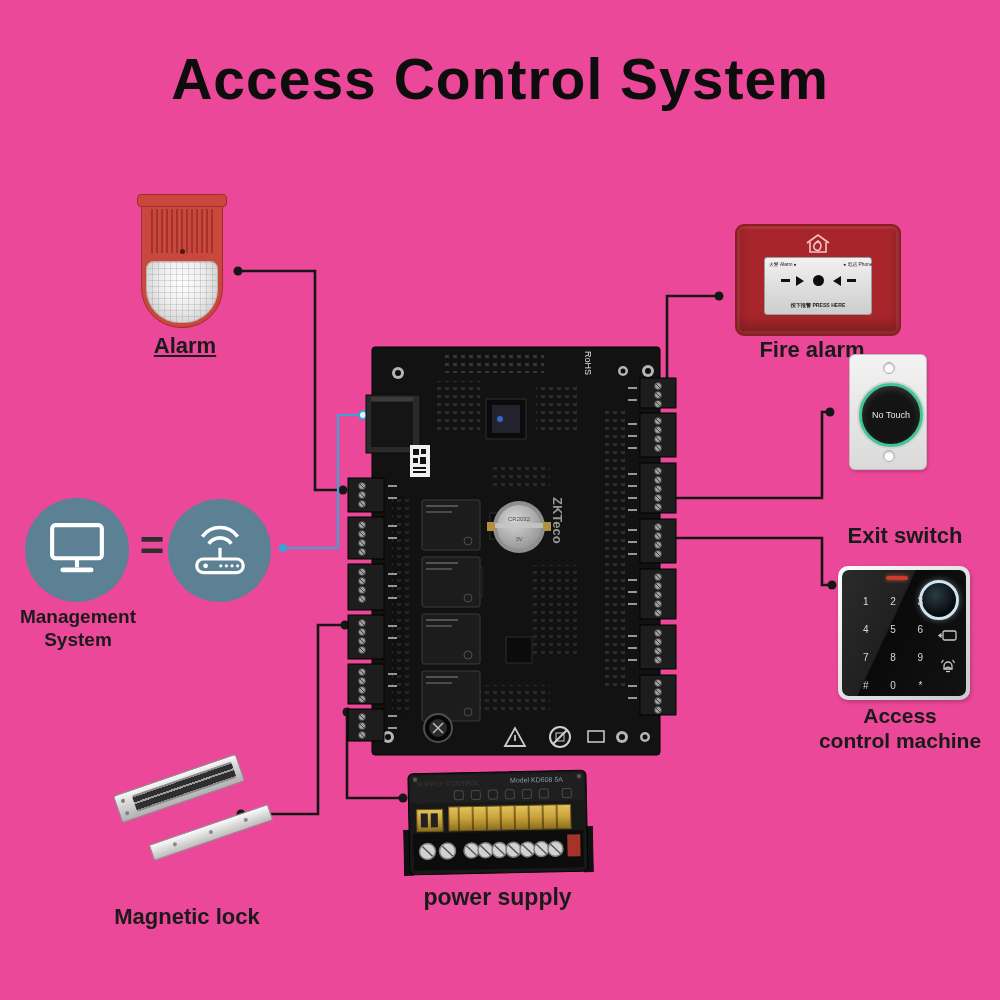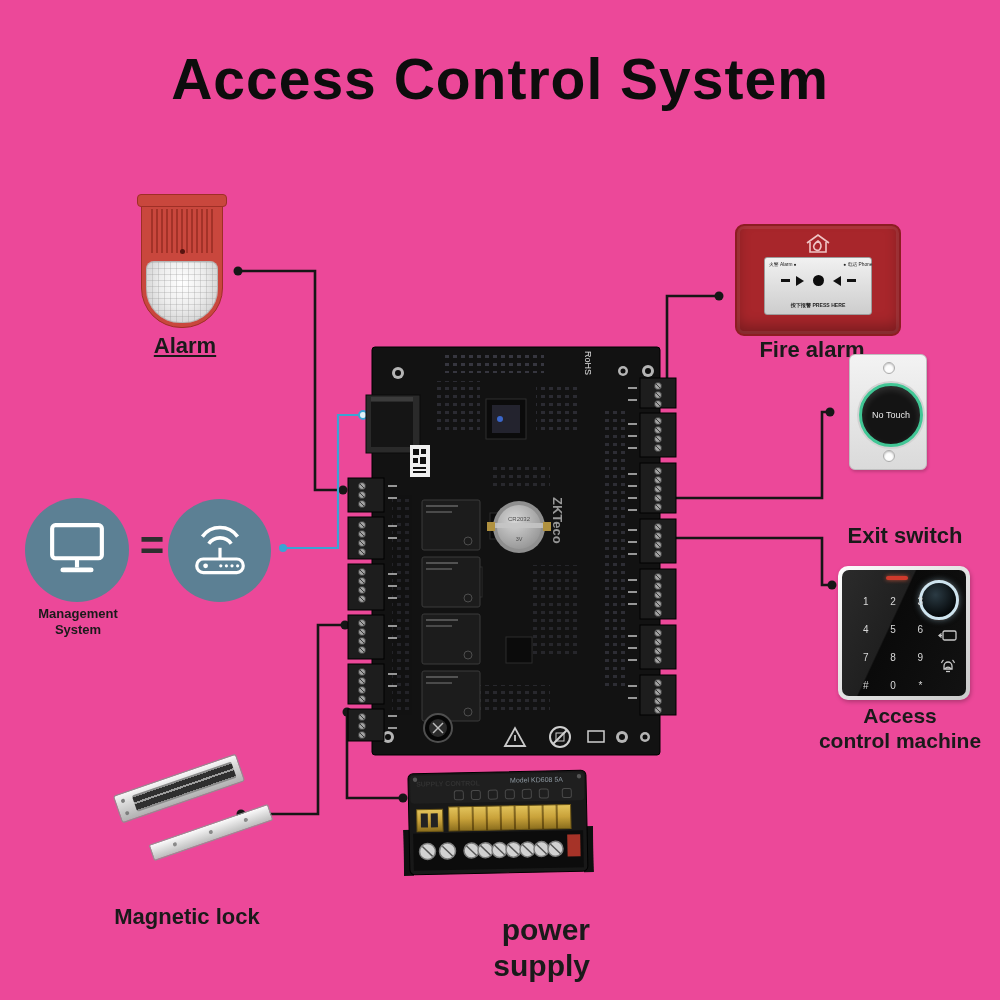--- a/index.html
+++ b/index.html
@@ -73,21 +73,21 @@
             grid-template-columns:repeat(3,1fr);row-gap:17px;}
   .acc-keys span{font-size:10px;color:#d8d8d8;text-align:center;}
   .acc-ico{position:absolute;}
   
   .circle{width:104px;height:104px;border-radius:50%;background:#5c8094;
           display:flex;align-items:center;justify-content:center;}
   .mcircle{left:25px;top:498px;}
   .xcircle{left:168px;top:499px;width:103px;height:103px;}
   .equals{left:132px;top:522px;width:40px;text-align:center;font-size:42px;font-weight:bold;
           color:#2e2e2e;}
-  .lbl-small{font-size:13px;}
+  .lbl-small{font-size:19px;}
   
   .maglock{left:112px;top:756px;width:156px;height:110px;}
   .mag-body{position:absolute;left:2px;top:18px;width:128px;height:27px;transform:rotate(-19deg);
             background:linear-gradient(180deg,#f8f8f8 0%,#dadada 35%,#b1b1b1 100%);
             border:1px solid #8f8f8f;border-radius:3px;}
   .mag-face{position:absolute;left:17px;top:5px;right:6px;bottom:5px;border-radius:2px;
             background:linear-gradient(180deg,#8a8a8a 0 2px,#2e2e2e 2px 7px,#9c9c9c 7px 9px,
                        #2e2e2e 9px 15px,#8a8a8a 15px 17px);}
   .mag-screw{position:absolute;width:4px;height:4px;border-radius:50%;background:#7e7e7e;}
   .mag-plate{position:absolute;left:36px;top:68px;width:124px;height:15px;transform:rotate(-19deg);
@@ -318,21 +318,21 @@
           <line x1="91" y1="75" x2="101" y2="85"></line>
             <line x1="105" y1="75" x2="115" y2="85"></line>
           <line x1="119" y1="75" x2="129" y2="85"></line>
             <line x1="133" y1="75" x2="143" y2="85"></line>
           <line x1="147" y1="75" x2="157" y2="85"></line>
         </g>
       </g>
       <rect x="164" y="66" width="13" height="22" fill="#a63328"></rect>
     </svg>
   </div>
-  <div class="abs lbl" style="left:405px;top:912px;width:185px;font-size:30px;text-align:right;">power supply</div>
+  <div class="abs lbl" style="left:405px;top:884px;width:185px;font-size:23px;">power supply</div>
 
   <div class="abs pcb">
     <svg width="352" height="412" viewBox="0 0 352 412">
       <defs>
         <pattern id="pads" width="8" height="8" patternUnits="userSpaceOnUse">
           <rect width="8" height="8" fill="#141414"></rect>
           <rect x="1" y="2" width="4" height="3" fill="#3c3c46"></rect>
         </pattern>
         <radialGradient id="batt" cx=".4" cy=".35" r=".8">
           <stop offset="0" stop-color="#d6d6d6"></stop>

